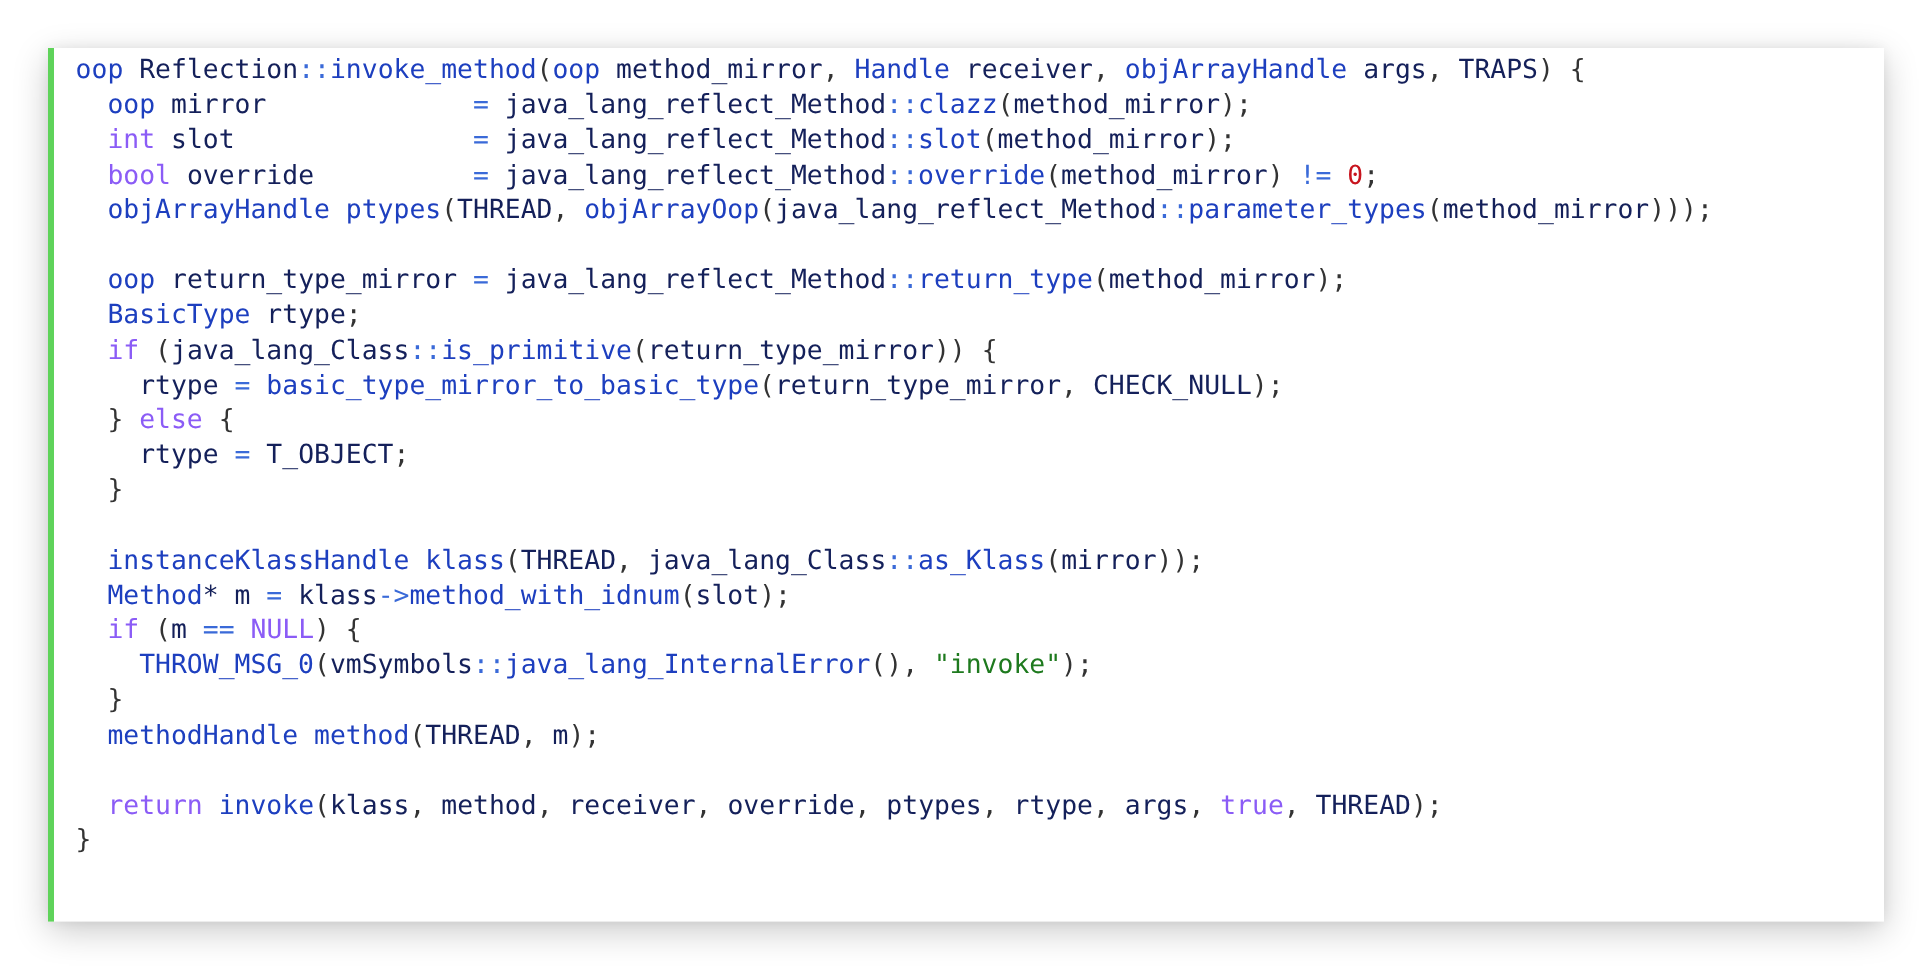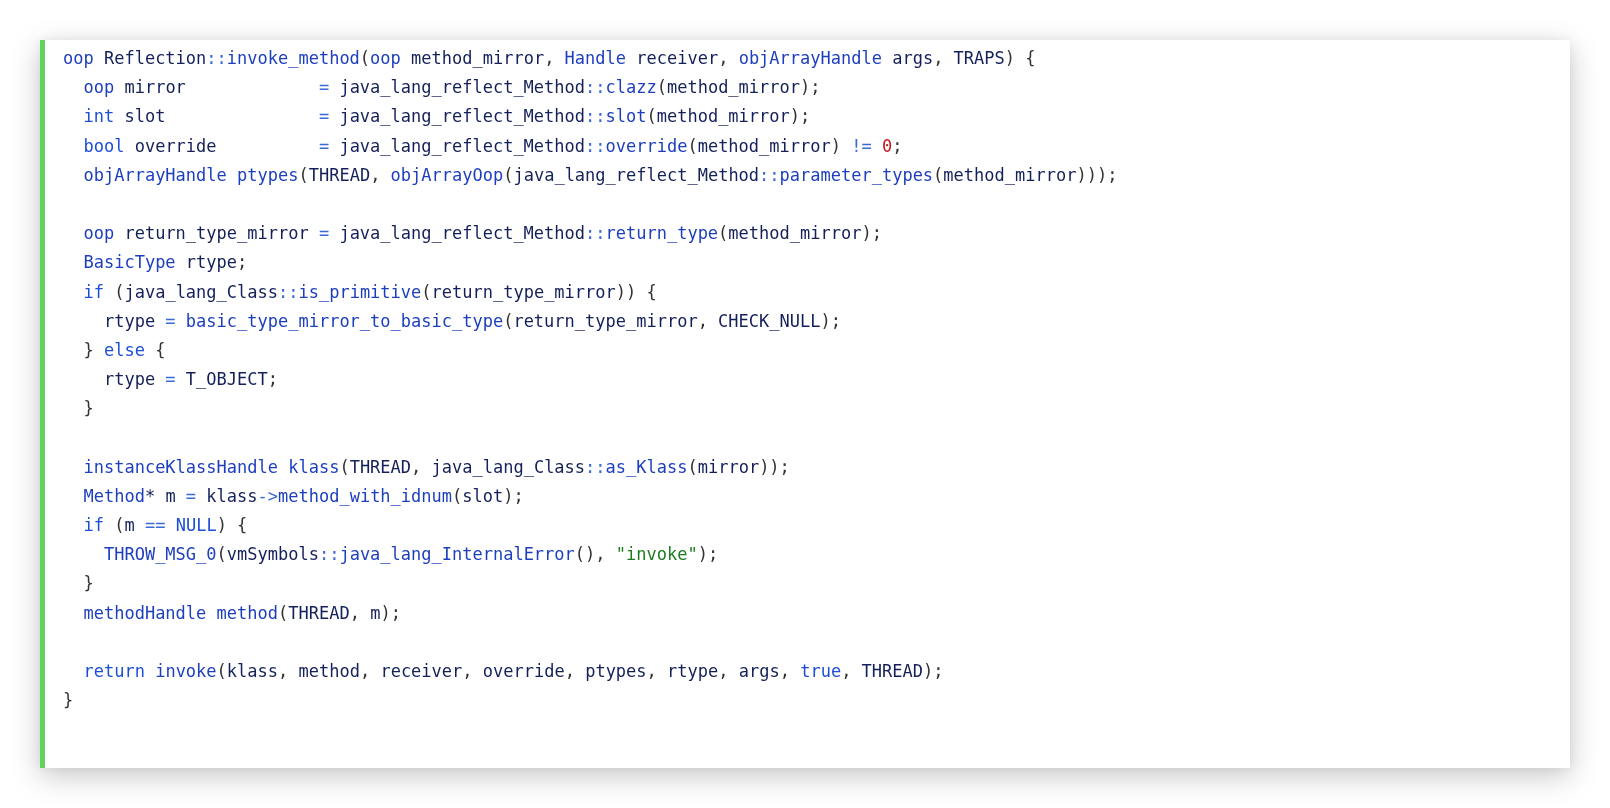--- a/index.html
+++ b/index.html
@@ -31,30 +31,30 @@
       top: 0;
       width: 5px;
       height: 100%;
     }
     .code {
       position: absolute;
       left: 23px;
       top: 4px;
       margin: 0;
       font-family: "DejaVu Sans Mono", monospace;
-      font-size: 17px;
+      font-size: 22px;
       line-height: 29.2px;
       color: #14205a;
       white-space: pre;
       letter-spacing: 0px;
     }
     .line { display: block; height: 29.2px; }
     .t-type { color: #1d3fbf; }
     .t-func { color: #1d3fbf; }
-    .t-kw   { color: #1d4ed8; }
+    .t-kw   { color: #8b5cf6; }
     .t-op   { color: #3a6ad8; }
     .t-num  { color: #c8141e; }
     .t-str  { color: #1e7a1e; }
     .t-punc { color: #333333; }
     .t-id   { color: #14205a; }
   </style>
 </head>
 <body>
 
 <div class="stage">

